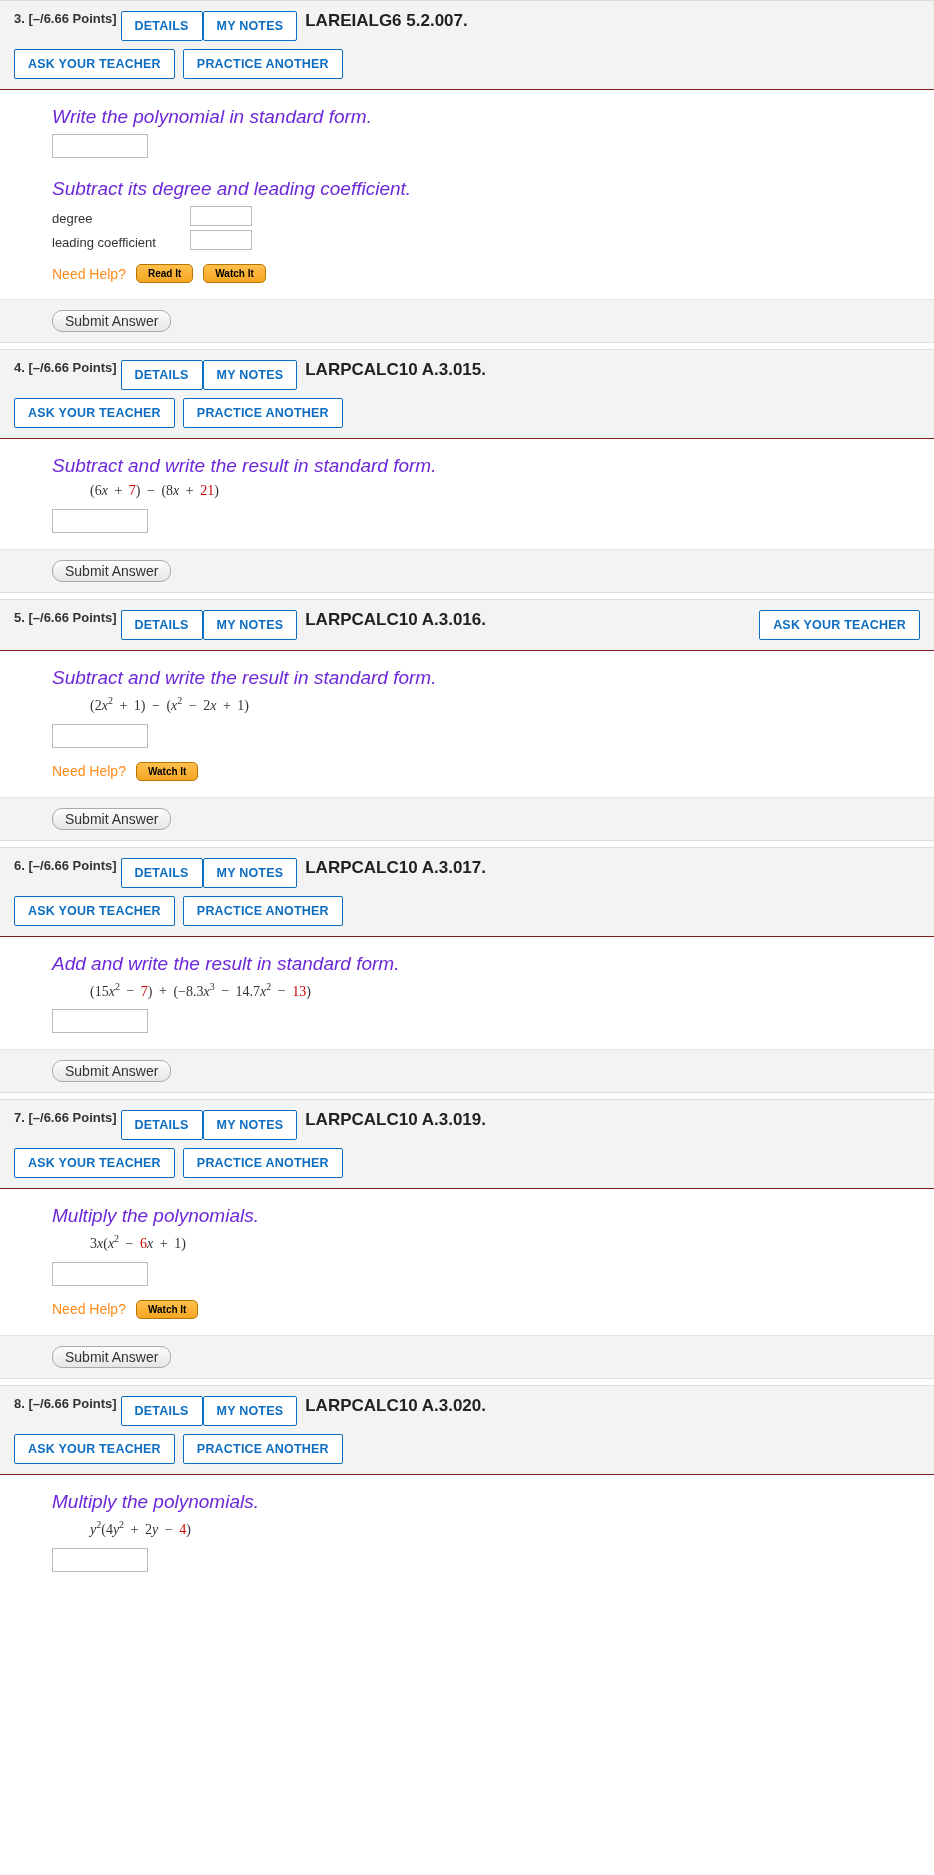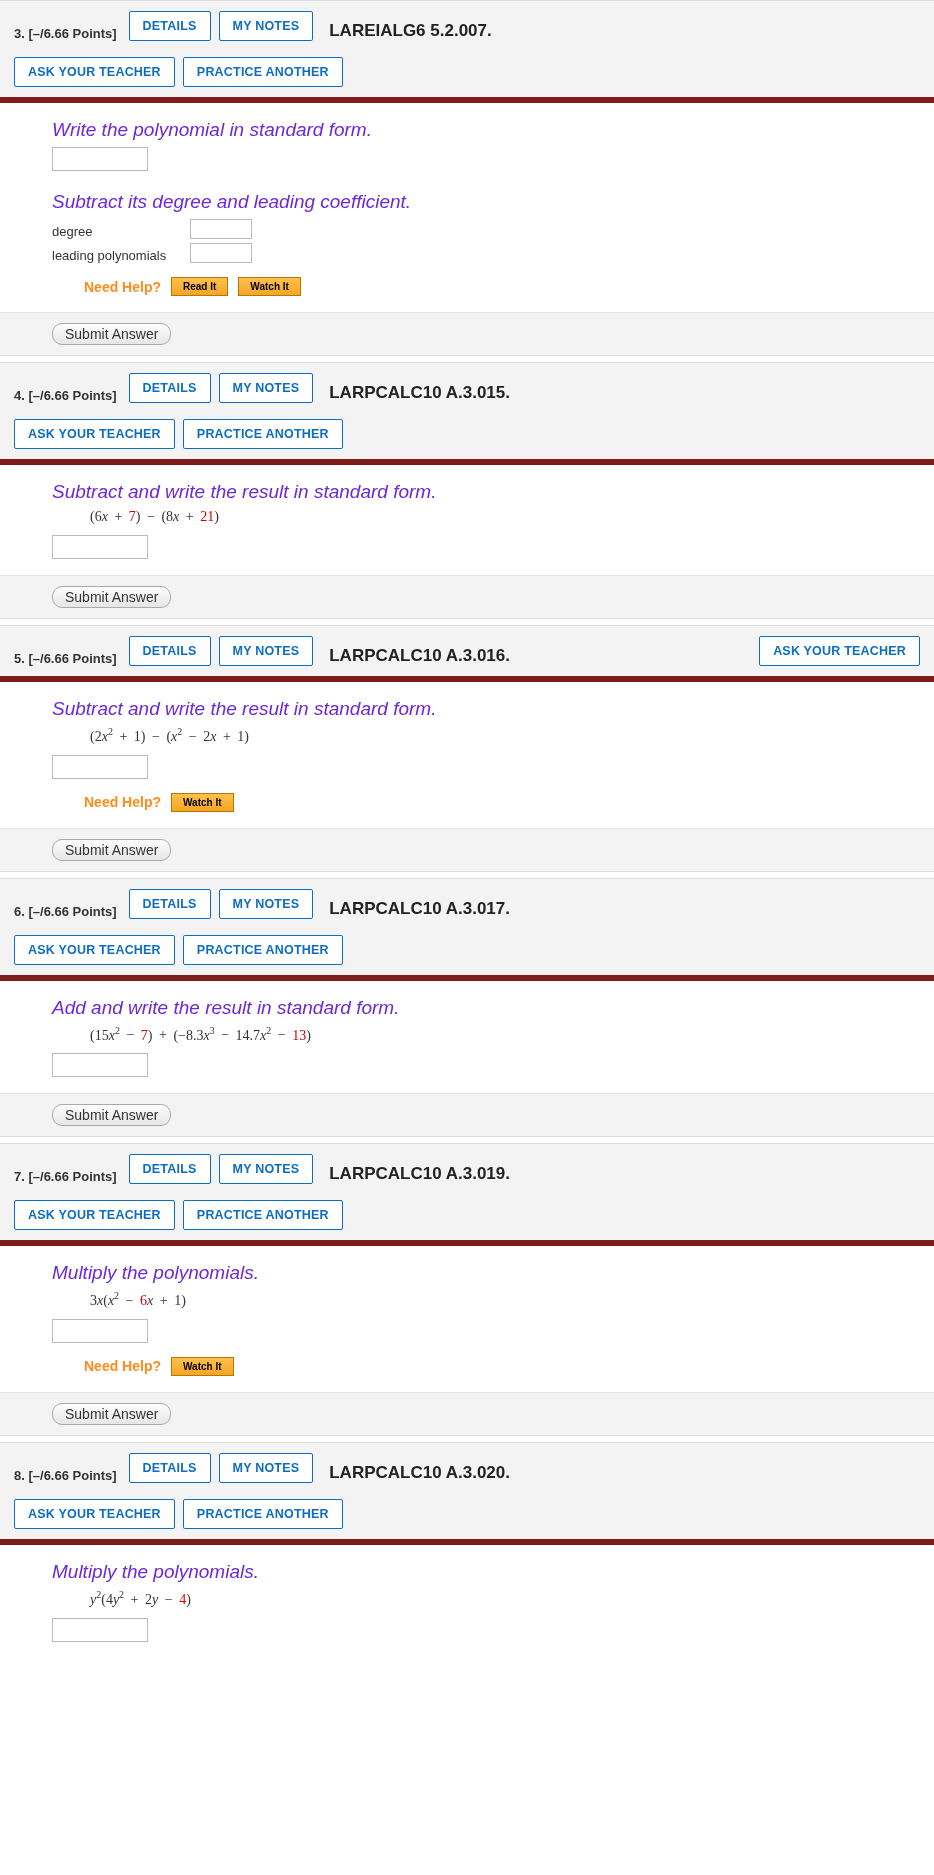--- a/index.html
+++ b/index.html
@@ -13,26 +13,25 @@
     width: 934px;
   }
   .question {
     border: 1px solid #ddd;
     border-left: none;
     border-right: none;
     margin-bottom: 6px;
   }
   .q-header {
     background: #f3f3f3;
-    border-bottom: 6px solid #7f1d1d;
+    border-bottom: 1px solid #7f1d1d;
     padding: 10px 14px;
     display: flex;
     flex-wrap: wrap;
-    align-items: flex-end;
-    gap: 8px;
+    align-items: flex-start;
   }
   .q-header-second-row {
     width: 100%;
     display: flex;
     gap: 8px;
     margin-top: 8px;
   }
   .q-points {
     font-weight: bold;
     font-size: 13px;
@@ -101,33 +100,32 @@
   }
   .field-row .label { width: 130px; }
   .need-help-row {
     margin-top: 14px;
     display: flex;
     align-items: center;
     gap: 10px;
   }
   .need-help-label {
     color: #ff8c1a;
-    font-weight: bold;
+    font-weight: normal;
     font-size: 14px;
-    margin-left: 32px;
   }
   .hb {
     background: linear-gradient(#ffc04d,#f5a623);
     border: 1px solid #b87500;
     font-size: 10px;
     font-weight: bold;
     padding: 3px 11px;
     color: #000;
     cursor: pointer;
-    border-radius: 0;
+    border-radius: 5px;
   }
   .submit-area {
     background: #f3f3f3;
     border-top: 1px solid #e5e5e5;
     padding: 10px 14px 10px 52px;
   }
   .submit-btn {
     background: linear-gradient(#fdfdfd,#e6e6e6);
     border: 1px solid #aaa;
     border-radius: 10px;
@@ -157,21 +155,21 @@
   <div class="q-body">
     <div class="instruction">Write the polynomial in standard form.</div>
     <input class="answer-box" style="">
     <div class="spacer-row"></div><div class="spacer-row"></div>
     <div class="instruction">Subtract its degree and leading coefficient.</div>
     <div class="field-row">
       <span class="label">degree</span>
       <input class="answer-small" style="">
     </div>
     <div class="field-row">
-      <span class="label">leading polynomials</span>
+      <span class="label">leading coefficient</span>
       <input class="answer-small" style="">
     </div>
     <div class="need-help-row">
       <span class="need-help-label">Need Help?</span>
       <button class="hb">Read It</button>
       <button class="hb">Watch It</button>
     </div>
   </div>
   <div class="submit-area">
     <button class="submit-btn">Submit Answer</button>

